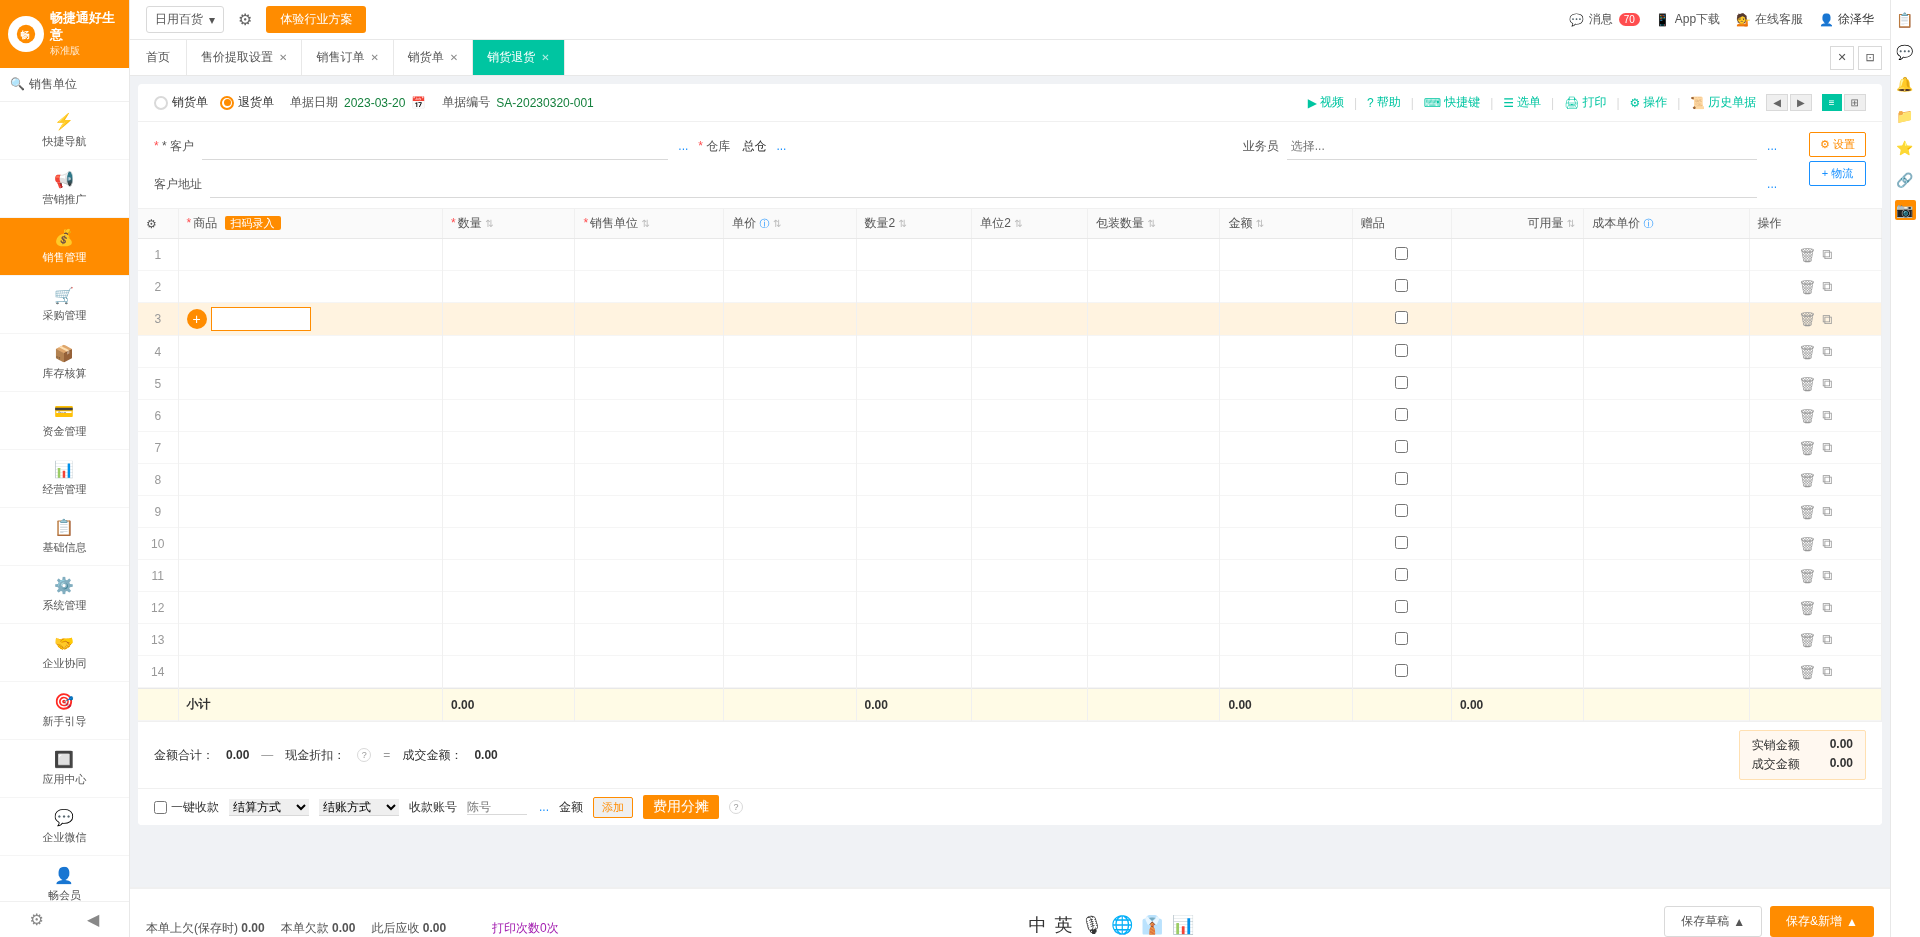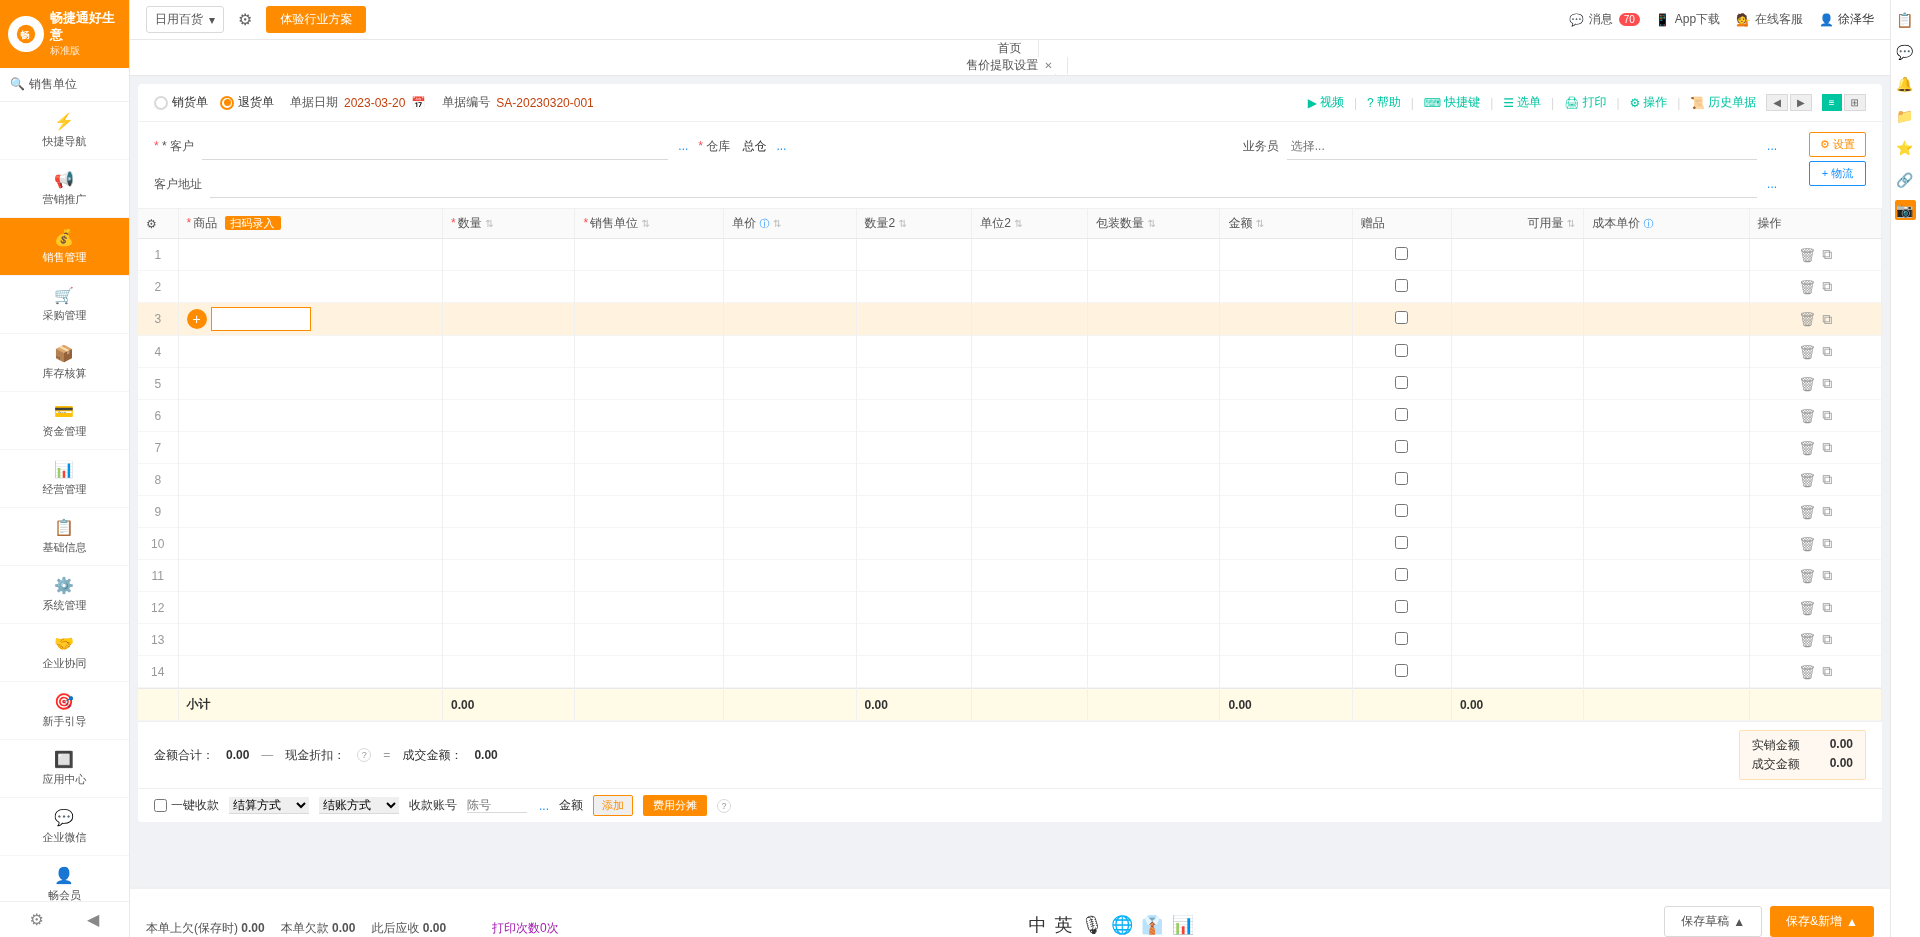--- a/index.html
+++ b/index.html
@@ -30,42 +30,42 @@
     .topbar-left { display: flex; align-items: center; gap: 10px; }
     .topbar-select { display: flex; align-items: center; gap: 6px; padding: 4px 8px; border: 1px solid #d9d9d9; border-radius: 3px; cursor: pointer; font-size: 12px; color: #555; }
     .topbar-settings { cursor: pointer; color: #666; font-size: 16px; padding: 4px; }
     .topbar-btn { background: #ff8c00; color: #fff; border: none; padding: 5px 14px; border-radius: 3px; cursor: pointer; font-size: 12px; }
     .topbar-right { display: flex; align-items: center; gap: 16px; font-size: 12px; color: #555; }
     .topbar-right-item { display: flex; align-items: center; gap: 4px; cursor: pointer; }
     .badge { background: #ff4d4f; color: #fff; border-radius: 10px; padding: 1px 5px; font-size: 10px; margin-left: 2px; }
     .user-name { color: #333; }
     
     
-    .tabbar { height: 36px; background: #fff; display: flex; align-items: center; padding: 0 0 0 0; border-bottom: 1px solid #e8e8e8; flex-shrink: 0; overflow-x: auto; flex-direction: column; }
+    .tabbar { height: 36px; background: #fff; display: flex; align-items: center; padding: 0 0 0 0; border-bottom: 1px solid #e8e8e8; flex-shrink: 0; overflow-x: auto; }
     .tab { display: flex; align-items: center; padding: 0 14px; height: 36px; cursor: pointer; border-right: 1px solid #e8e8e8; font-size: 12px; color: #555; white-space: nowrap; gap: 6px; }
     .tab:first-child { padding: 0 16px; }
     .tab.active { background: #00c5a1; color: #fff; }
     .tab .close-btn { font-size: 10px; opacity: 0.7; }
     .tabbar-actions { margin-left: auto; display: flex; align-items: center; padding-right: 8px; gap: 4px; flex-shrink: 0; }
     .tabbar-action-btn { width: 24px; height: 24px; border: 1px solid #d9d9d9; background: #fff; cursor: pointer; display: flex; align-items: center; justify-content: center; font-size: 11px; color: #555; }
     
     
     .page-content { flex: 1; overflow: auto; padding: 8px; }
     .form-card { background: #fff; border-radius: 4px; overflow: hidden; }
     
     
     .form-header { padding: 10px 16px; display: flex; align-items: center; gap: 16px; border-bottom: 1px solid #f0f0f0; flex-wrap: wrap; }
     .radio-group { display: flex; align-items: center; gap: 12px; }
     .radio-item { display: flex; align-items: center; gap: 4px; cursor: pointer; font-size: 12px; }
     .radio-circle { width: 14px; height: 14px; border: 2px solid #d9d9d9; border-radius: 50%; display: flex; align-items: center; justify-content: center; }
     .radio-circle.checked { border-color: #ff8c00; }
     .radio-circle.checked::after { content: ''; width: 7px; height: 7px; background: #ff8c00; border-radius: 50%; }
     .form-field { display: flex; align-items: center; gap: 6px; font-size: 12px; }
     .form-label { color: #555; white-space: nowrap; }
-    .form-value { color: #c2410c; }
+    .form-value { color: #15803d; }
     .field-group { display: flex; align-items: center; gap: 8px; flex: 1; min-width: 200px; }
     .field-label { color: #555; white-space: nowrap; font-size: 12px; }
     .required { color: #ff4d4f; }
     .field-input { flex: 1; height: 28px; border: none; border-bottom: 1px solid #d9d9d9; outline: none; font-size: 12px; color: #333; padding: 0 4px; background: transparent; }
     .field-dots { color: #1890ff; cursor: pointer; margin-left: 2px; font-size: 12px; }
     .side-btn { padding: 4px 10px; border: 1px solid #d9d9d9; background: #fff; cursor: pointer; font-size: 11px; color: #555; border-radius: 2px; white-space: nowrap; }
     .side-btn.settings { color: #ff8c00; border-color: #ff8c00; }
     .side-btn.logistics { color: #1890ff; border-color: #1890ff; }
     
     
@@ -87,21 +87,21 @@
     
     
     .subtotal-row td { background: #fffbe6; font-weight: bold; padding: 5px 8px; border-top: 1px solid #e8e8e8; }
     .subtotal-label { color: #333; font-size: 12px; }
     .minus-icon { color: #999; }
     .equals-icon { color: #999; }
     .help-icon { color: #999; cursor: pointer; border: 1px solid #d9d9d9; border-radius: 50%; width: 14px; height: 14px; display: flex; align-items: center; justify-content: center; font-size: 9px; }
     .payment-checkbox { display: flex; align-items: center; gap: 4px; }
     .payment-select { border: none; border-bottom: 1px solid #d9d9d9; outline: none; font-size: 12px; min-width: 80px; }
     .add-btn { color: #ff8c00; cursor: pointer; border: 1px solid #ff8c00; padding: 2px 8px; border-radius: 2px; font-size: 11px; }
-    .fee-btn { background: #ff8c00; color: #fff; border: none; padding: 3px 10px; border-radius: 2px; cursor: pointer; font-size: 11px; }
+    .fee-btn { background: #ff8c00; color: #fff; border: none; padding: 3px 10px; border-radius: 2px; cursor: pointer; font-size: 14px; }
     .bottom-stats { display: flex; gap: 16px; font-size: 12px; color: #555; }
     .bottom-actions { display: flex; gap: 8px; }
     .save-draft-btn { padding: 6px 16px; border: 1px solid #d9d9d9; background: #fff; cursor: pointer; font-size: 12px; border-radius: 3px; color: #555; display: flex; align-items: center; gap: 4px; }
     .save-new-btn { padding: 6px 16px; background: #ff8c00; color: #fff; border: none; cursor: pointer; font-size: 12px; border-radius: 3px; display: flex; align-items: center; gap: 4px; }
     
     
     .right-panel { width: 30px; background: #fff; border-left: 1px solid #e8e8e8; display: flex; flex-direction: column; align-items: center; padding: 8px 0; gap: 8px; flex-shrink: 0; }
     .right-panel-icon { cursor: pointer; color: #666; font-size: 14px; padding: 4px; }
     
     .footer-bottom { display: flex; align-items: flex-end; justify-content: space-between; padding: 0 16px; height: 50px; background: #fff; border-top: 2px solid #f0f0f0; flex-shrink: 0; }

